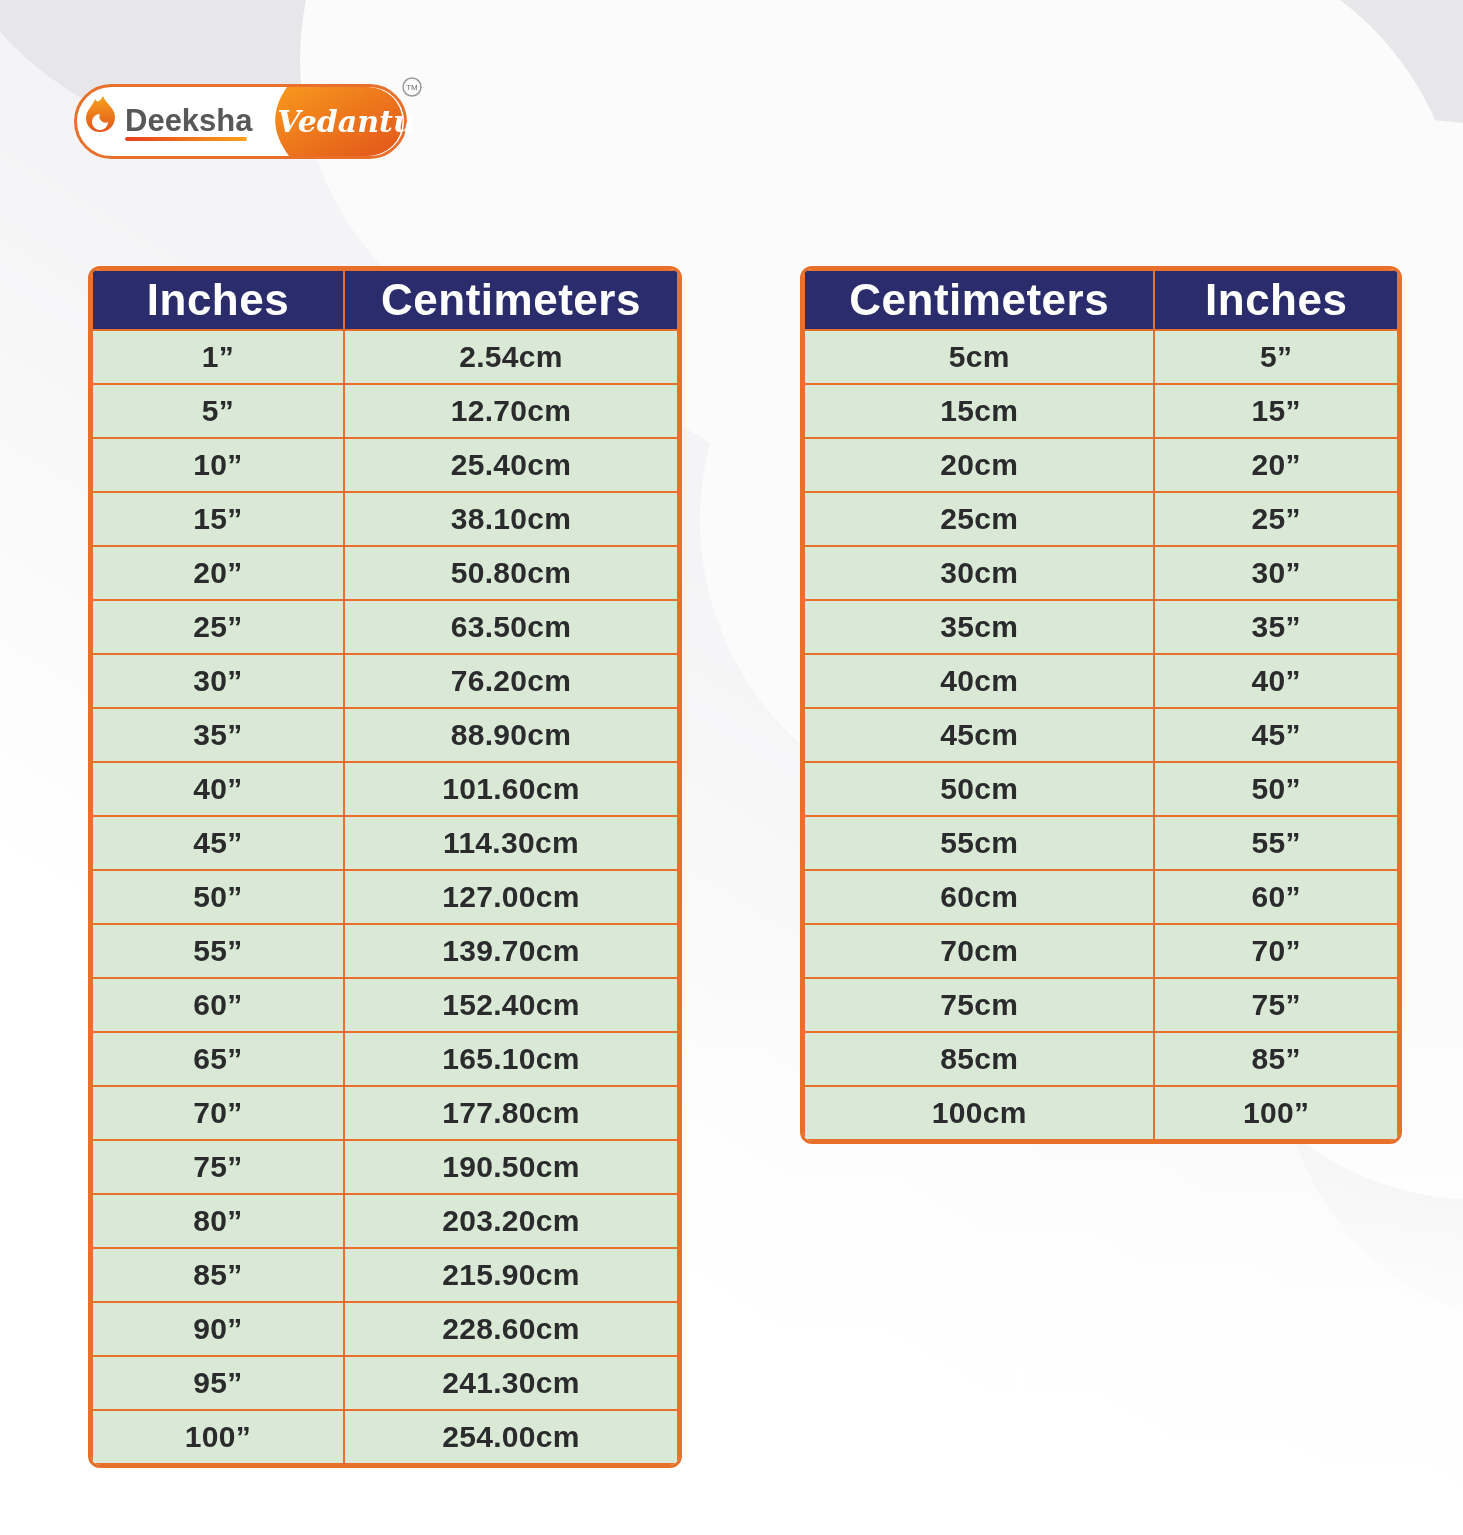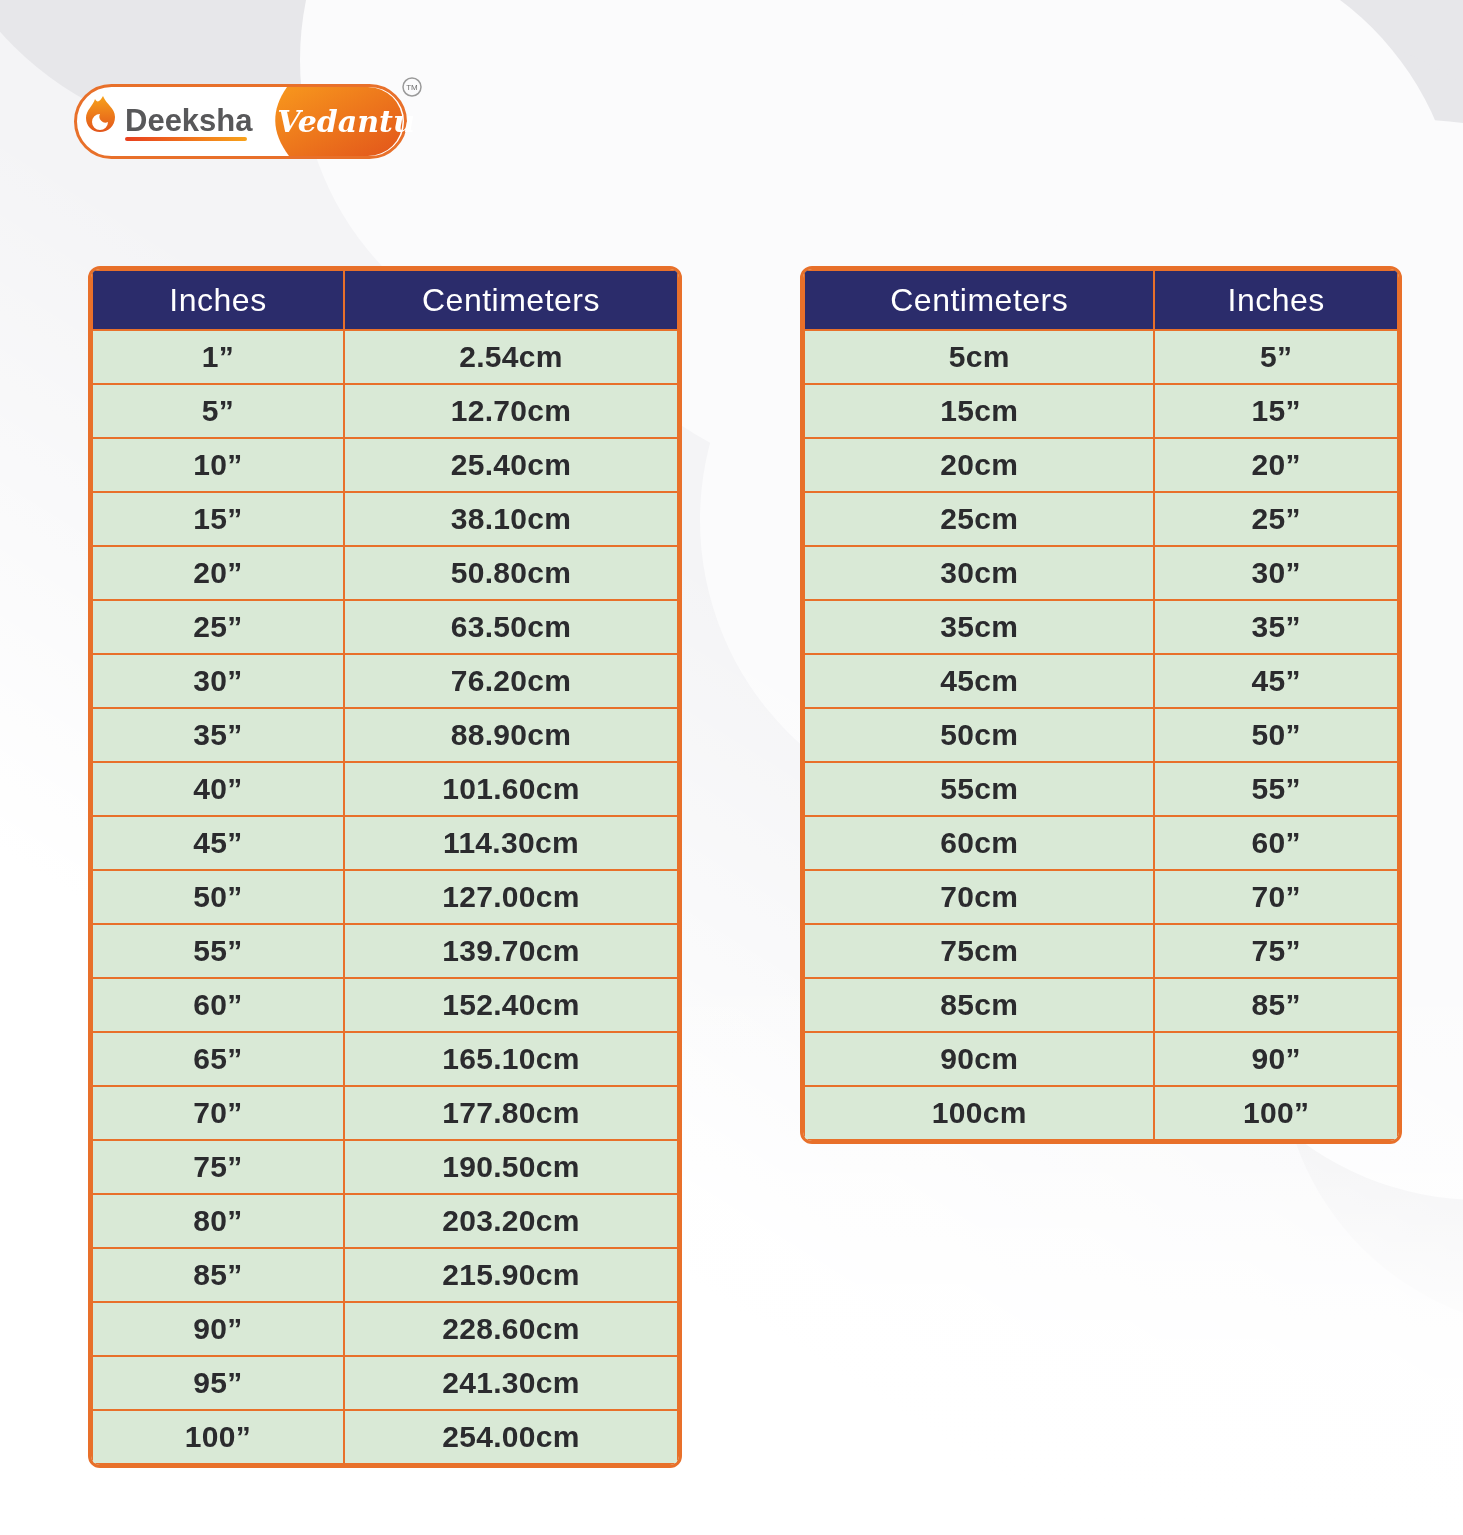--- a/index.html
+++ b/index.html
@@ -41,21 +41,21 @@
     background:var(--green);
     box-sizing:border-box;
   }
   .table-a{left:88px;width:594px;}
   .table-b{left:800px;width:602px;}
   table{width:100%;border-collapse:collapse;table-layout:fixed;}
   .table-a col.c0{width:43%;} .table-a col.c1{width:57%;}
   .table-b col.c0{width:59%;} .table-b col.c1{width:41%;}
   th{
     height:56px;background:var(--navy);color:var(--header-text);
-    font-size:32px;font-weight:400;text-align:center;
+    font-size:44px;font-weight:700;text-align:center;
     border:2px solid var(--grid);letter-spacing:.5px;
   }
   td{
     height:50px;background:var(--green);color:var(--text);
     font-size:30px;font-weight:700;text-align:center;vertical-align:middle;
     border:2px solid var(--grid);letter-spacing:.3px;
   }
 </style>
 </head>
 <body>
@@ -251,20 +251,24 @@
           </tr>
           <tr>
             <td>30cm</td>
             <td>30”</td>
           </tr>
           <tr>
             <td>35cm</td>
             <td>35”</td>
           </tr>
           <tr>
+            <td>40cm</td>
+            <td>40”</td>
+          </tr>
+          <tr>
             <td>45cm</td>
             <td>45”</td>
           </tr>
           <tr>
             <td>50cm</td>
             <td>50”</td>
           </tr>
           <tr>
             <td>55cm</td>
             <td>55”</td>
@@ -277,24 +281,20 @@
             <td>70cm</td>
             <td>70”</td>
           </tr>
           <tr>
             <td>75cm</td>
             <td>75”</td>
           </tr>
           <tr>
             <td>85cm</td>
             <td>85”</td>
-          </tr>
-          <tr>
-            <td>90cm</td>
-            <td>90”</td>
           </tr>
           <tr>
             <td>100cm</td>
             <td>100”</td>
           </tr>
         </tbody>
       </table>
     </div>
 
 </div>

